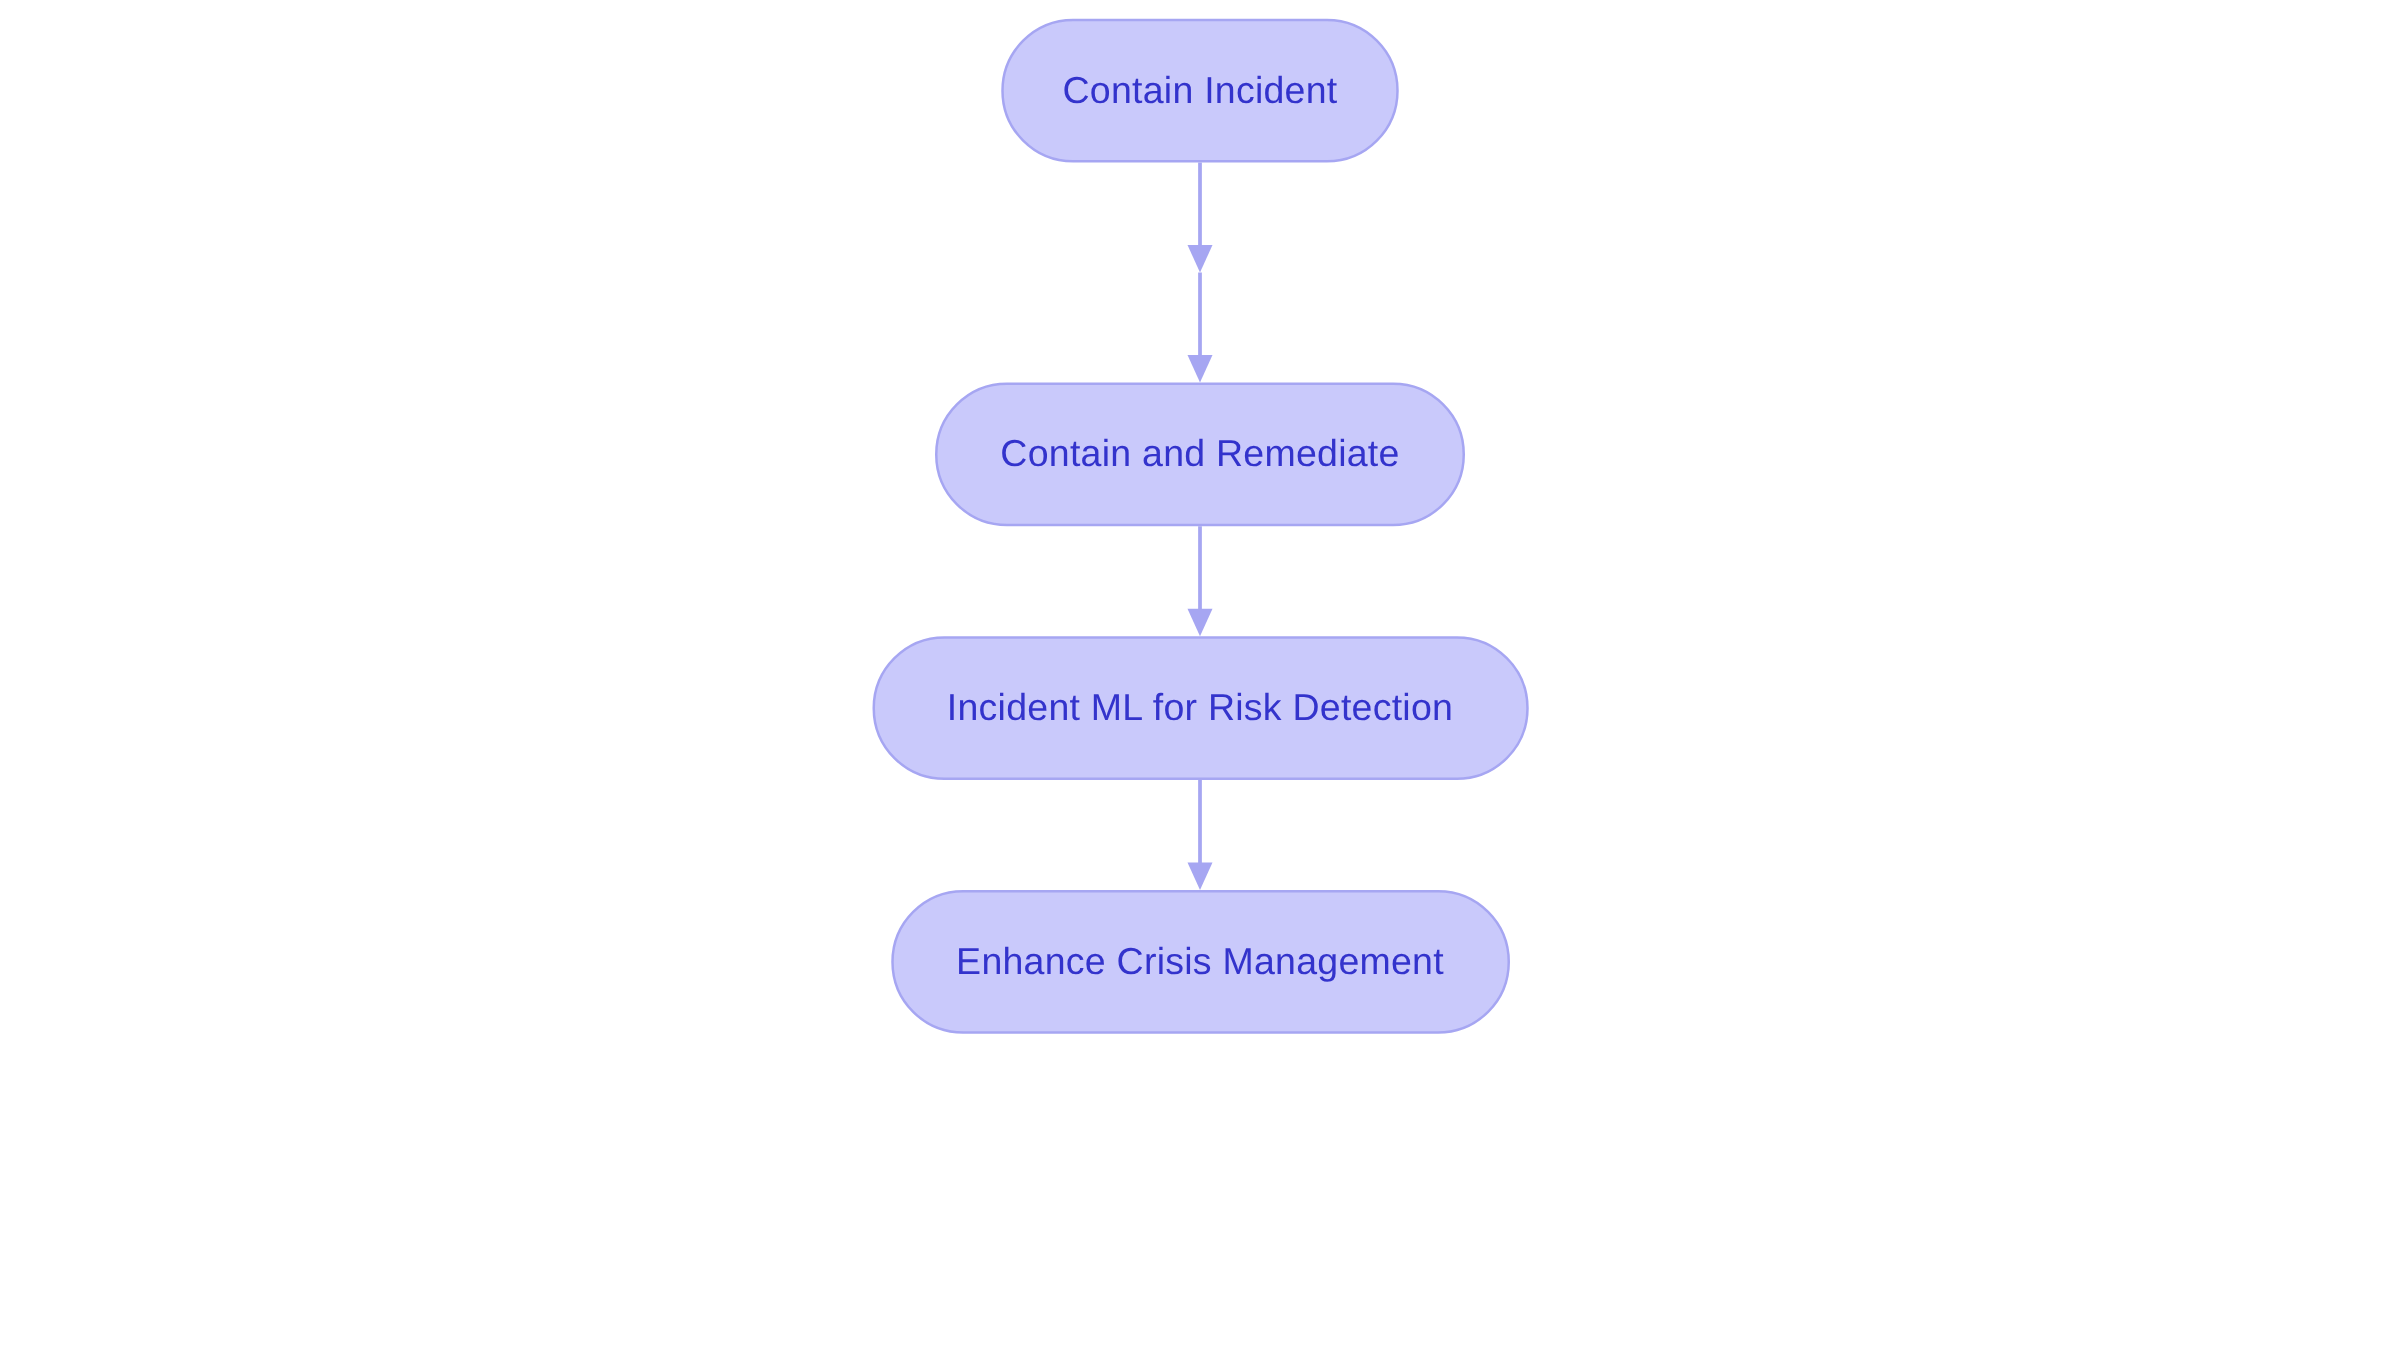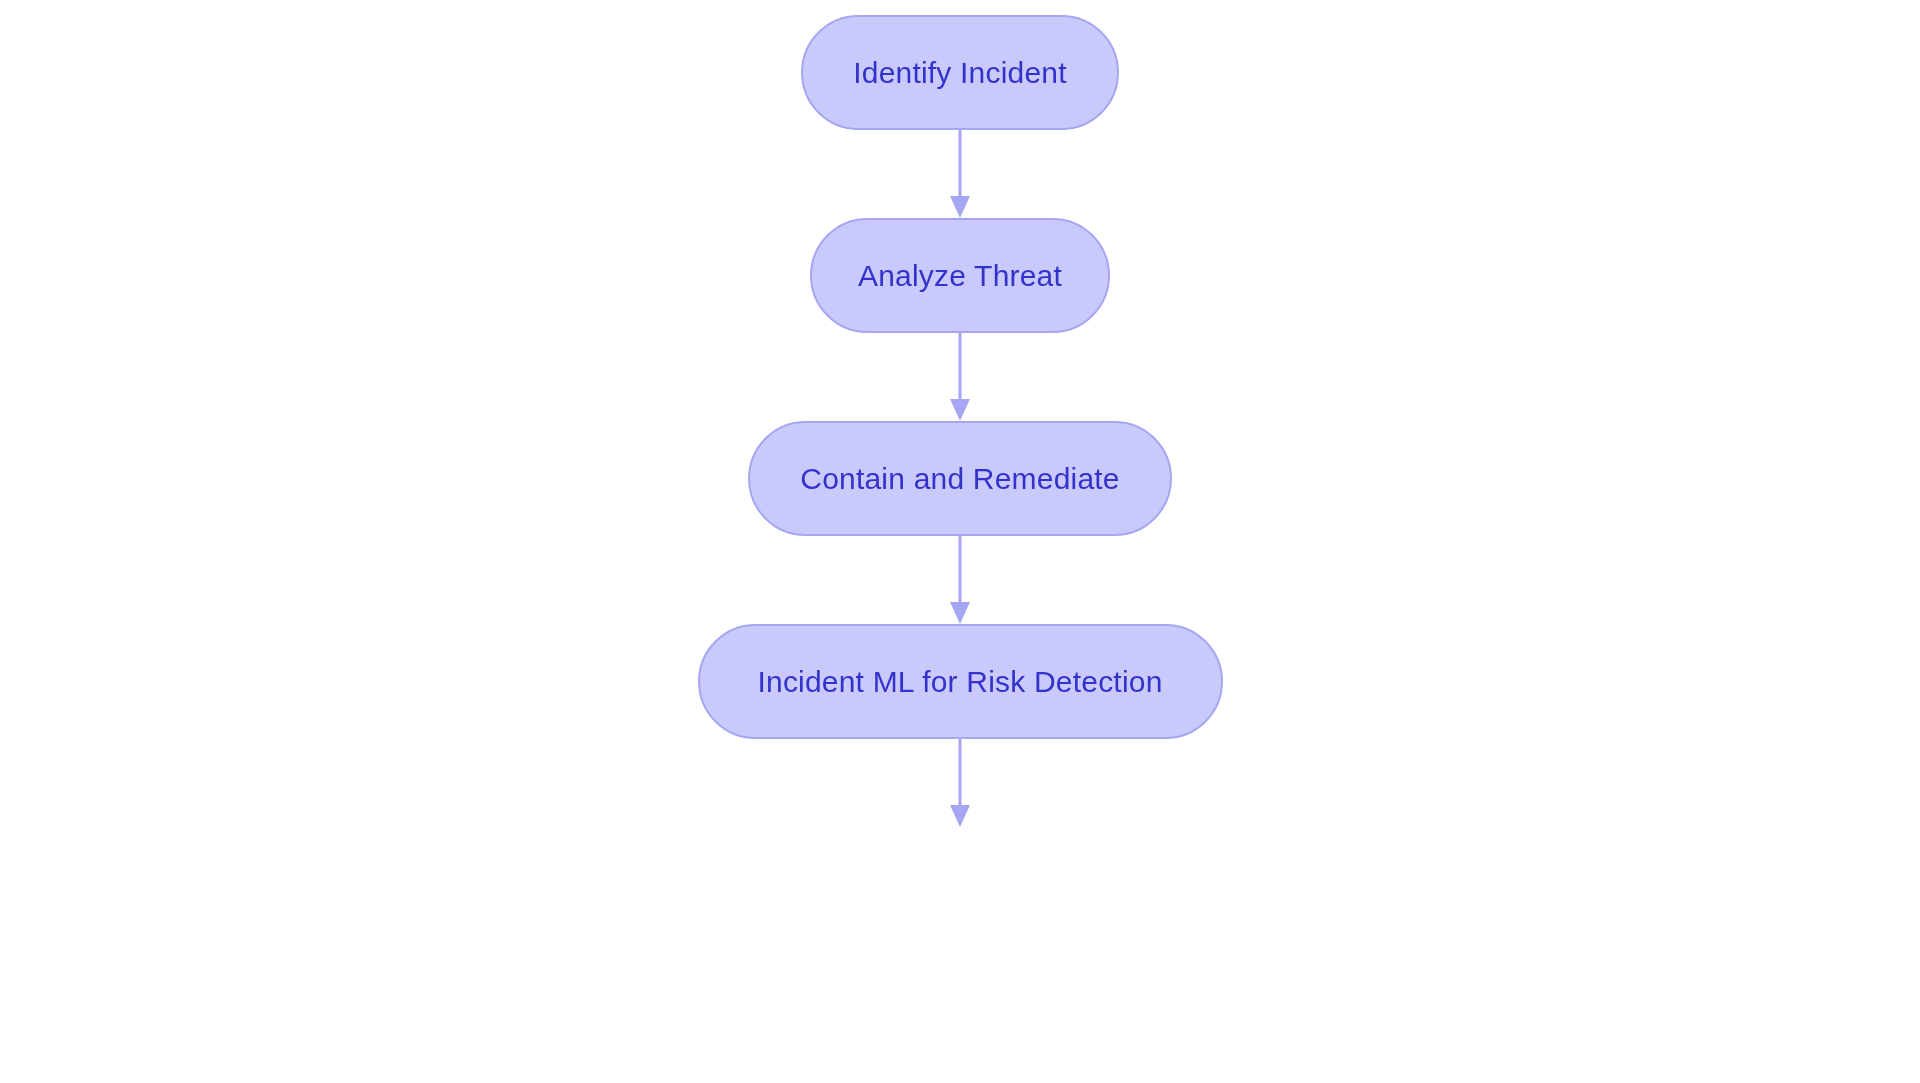--- a/index.html
+++ b/index.html
@@ -72,33 +72,30 @@
     height: 88px;
     overflow: visible;
   }
 </style>
 </head>
 <body>
 
 <div id="flowchart">
 
   <div class="node node-w1">
-    <span class="node-label">Identify Incident</span>
+    <span class="node-label">Contain Incident</span>
   </div>
 
   <div class="connector">
     <svg viewBox="0 0 26 88" xmlns="http://www.w3.org/2000/svg" aria-hidden="true">
       <line x1="13" y1="0" x2="13" y2="70" stroke="#a6a6f2" stroke-width="3"></line>
       <polygon points="13,88 3,66 23,66" fill="#a6a6f2"></polygon>
     </svg>
   </div>
 
-  <div class="node node-w2">
-    <span class="node-label">Analyze Threat</span>
-  </div>
 
   <div class="connector">
     <svg viewBox="0 0 26 88" xmlns="http://www.w3.org/2000/svg" aria-hidden="true">
       <line x1="13" y1="0" x2="13" y2="70" stroke="#a6a6f2" stroke-width="3"></line>
       <polygon points="13,88 3,66 23,66" fill="#a6a6f2"></polygon>
     </svg>
   </div>
 
   <div class="node node-w3">
     <span class="node-label">Contain and Remediate</span>
@@ -115,14 +112,17 @@
     <span class="node-label">Incident ML for Risk Detection</span>
   </div>
 
   <div class="connector">
     <svg viewBox="0 0 26 88" xmlns="http://www.w3.org/2000/svg" aria-hidden="true">
       <line x1="13" y1="0" x2="13" y2="70" stroke="#a6a6f2" stroke-width="3"></line>
       <polygon points="13,88 3,66 23,66" fill="#a6a6f2"></polygon>
     </svg>
   </div>
 
+  <div class="node node-w5">
+    <span class="node-label">Enhance Crisis Management</span>
+  </div>
 
 </div>
 
 </body></html>

